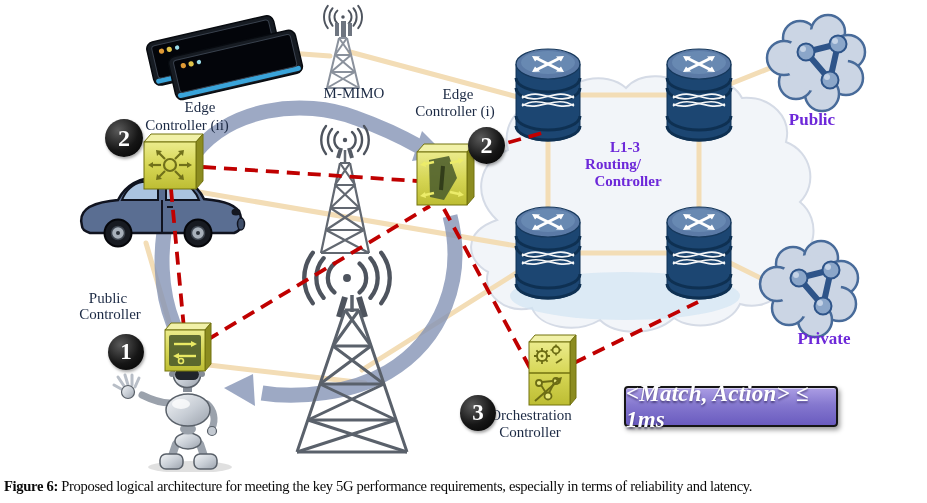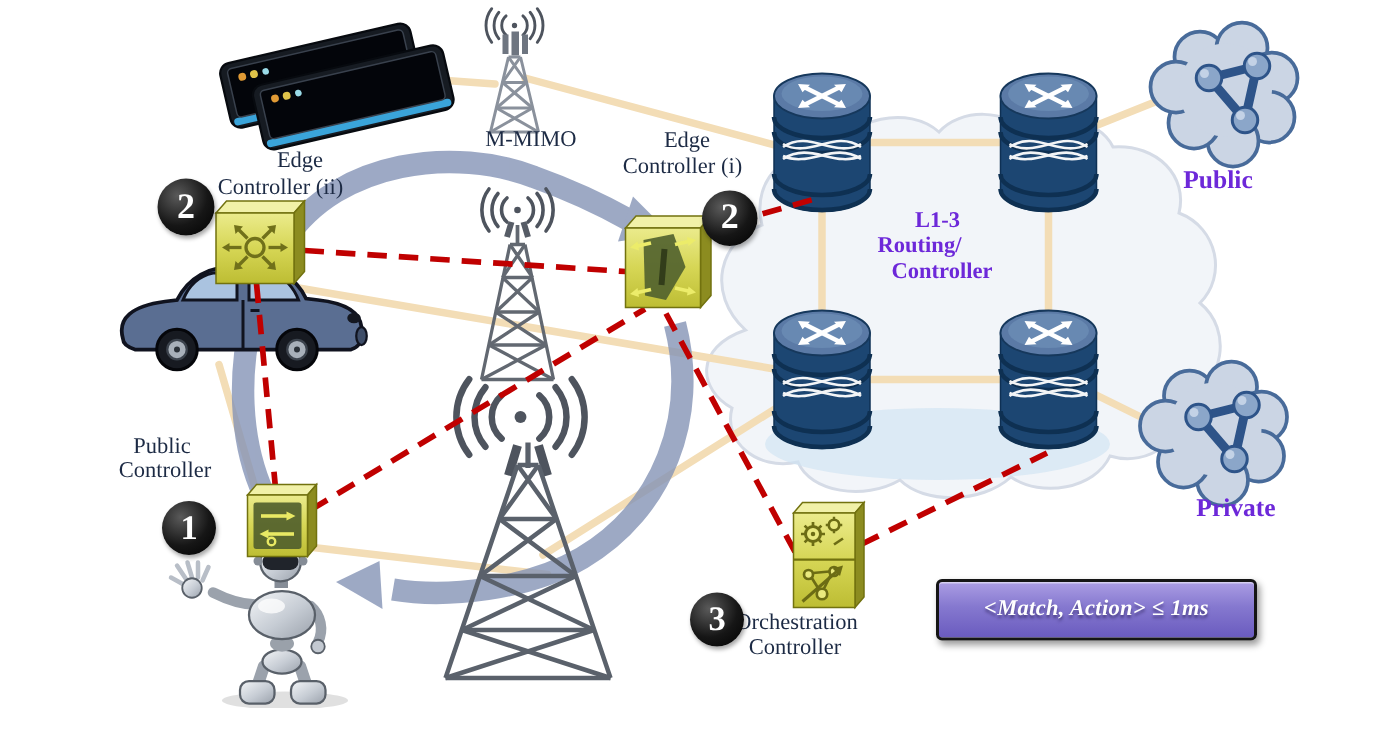--- a/index.html
+++ b/index.html
@@ -12,21 +12,21 @@
   .lbl-big{font-size:17px;}
   .badge{position:absolute;border-radius:50%;
          background:radial-gradient(circle at 35% 30%, #5a5a5a 0%, #161616 55%, #000 100%);
          color:#fff;display:flex;align-items:center;justify-content:center;font-weight:700;
          box-shadow:1px 2px 3px rgba(0,0,0,.35);}
   .match{position:absolute;left:624px;top:386px;width:210px;height:37px;
          background:linear-gradient(180deg,#ab9de4 0%,#8578cf 45%,#6a5bbf 100%);
          border:2px solid #151515;border-radius:4px;
          box-shadow:2px 3px 5px rgba(0,0,0,.4), inset 0 1px 0 rgba(255,255,255,.5);
          display:flex;align-items:center;justify-content:center;
-         color:#fff;font-weight:700;font-style:italic;font-size:15px;
+         color:#fff;font-weight:700;font-style:italic;font-size:23px;
          text-shadow:0 2px 2px rgba(30,20,70,.55);letter-spacing:.2px;}
   .caption{position:absolute;left:4px;top:478px;width:920px;font-size:14.6px;color:#0a0a0a;
            letter-spacing:-0.33px;white-space:nowrap;}
   .caption b{letter-spacing:-0.33px;}
 </style>
 </head>
 <body>
 
 <div class="stage">
 
@@ -325,13 +325,14 @@
   <div class="lbl lbl-blue lbl-big" style="left:812px;top:111px;">Public</div>
   <div class="lbl lbl-blue lbl-big" style="left:824px;top:330px;">Private</div>
 
   <div class="badge" style="left:105px;top:119px;width:38px;height:38px;font-size:24px;">2</div>
   <div class="badge" style="left:468px;top:127px;width:37px;height:37px;font-size:24px;">2</div>
   <div class="badge" style="left:108px;top:334px;width:36px;height:36px;font-size:23px;">1</div>
   <div class="badge" style="left:460px;top:395px;width:36px;height:36px;font-size:23px;">3</div>
 
   <div class="match">&lt;Match, Action&gt; ≤ 1ms</div>
 
+  <div class="caption"><b>Figure 6:</b><span> Proposed logical architecture for meeting the key 5G performance requirements, especially in terms of reliability and latency.</span></div>
 </div>
 
 </body></html>

